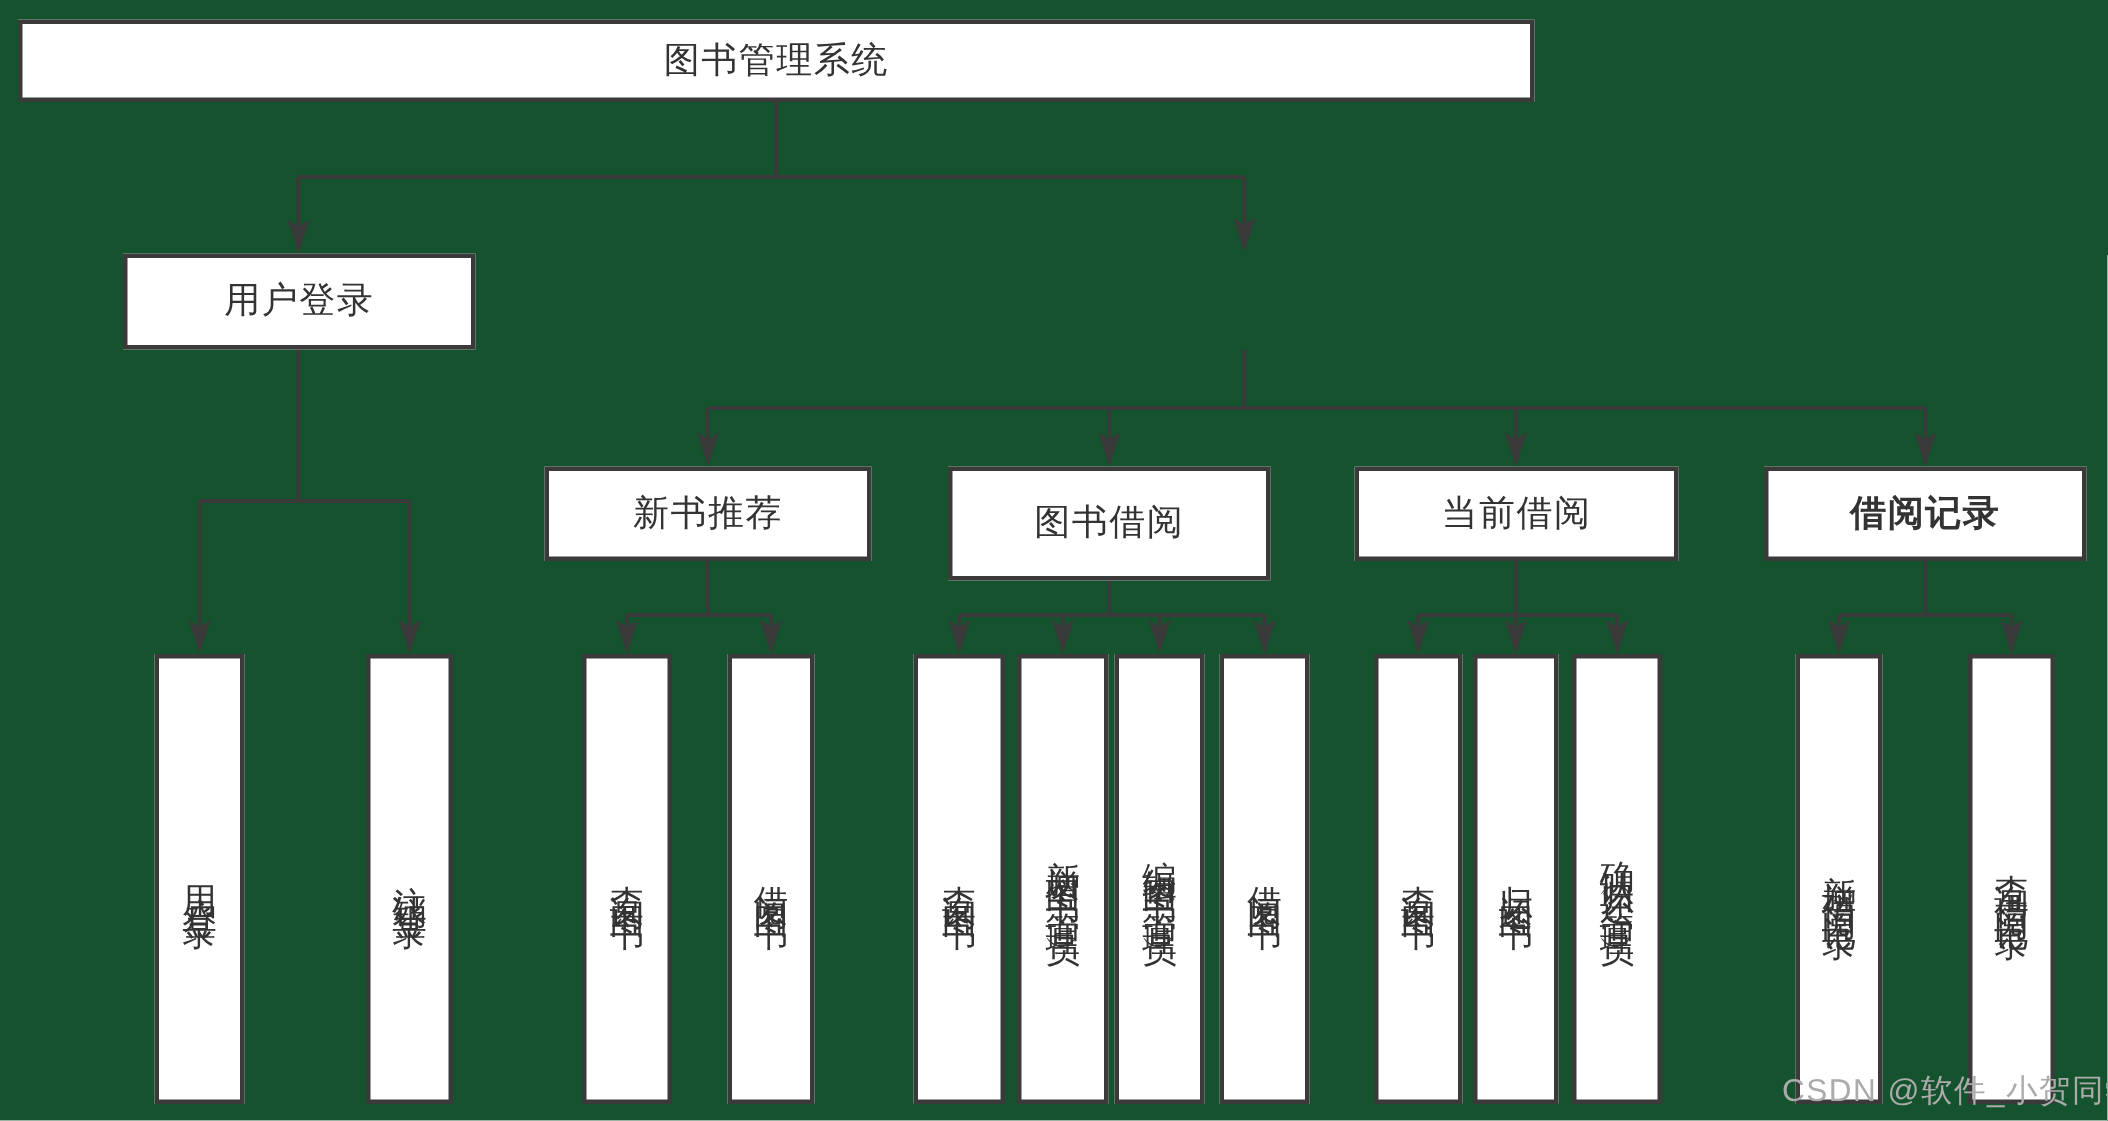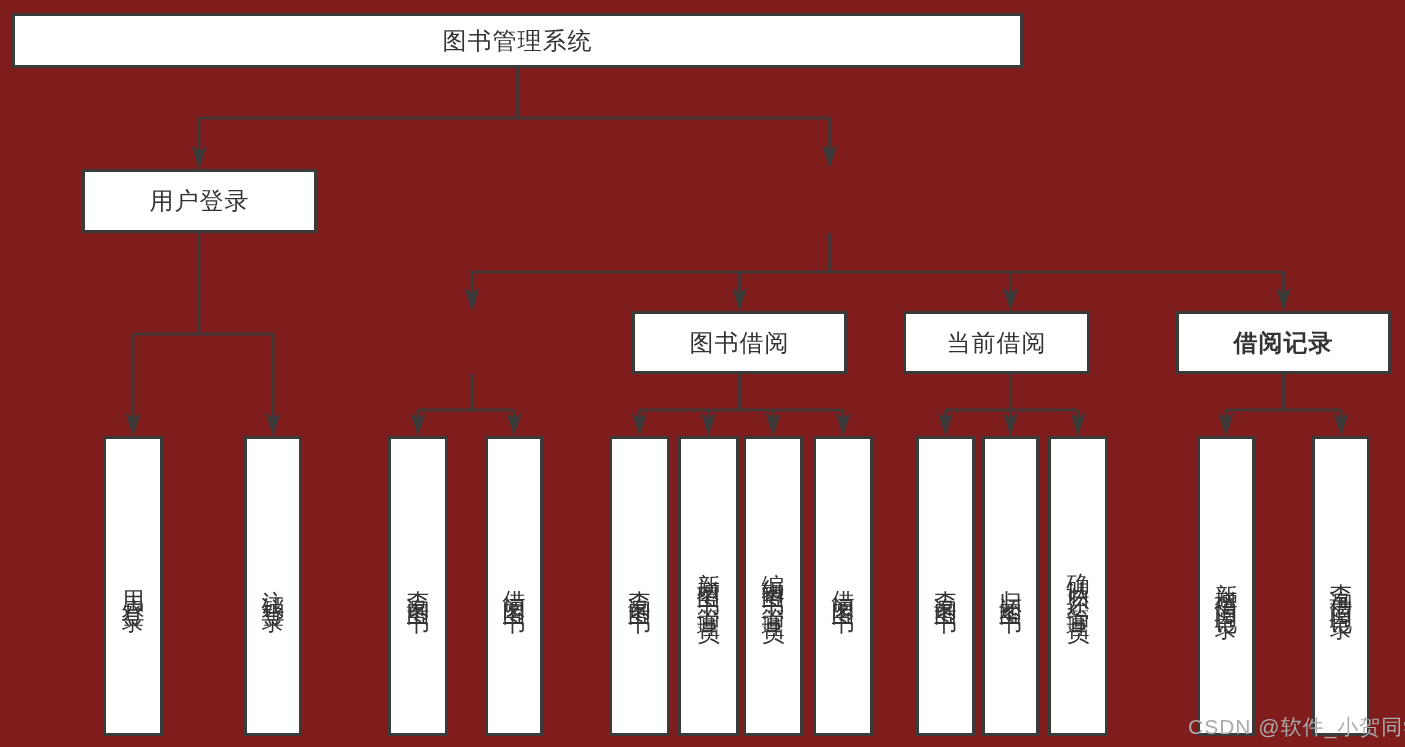--- a/index.html
+++ b/index.html
@@ -1,20 +1,20 @@
 <!DOCTYPE html>
 <html><head>
 <meta charset="utf-8">
 <style>
   html, body { margin: 0; padding: 0; background: #ffffff; }
   .stage {
     position: relative;
     width: 1405px;
     height: 747px;
-    background: #7f1d1d;
+    background: #14532d;
     overflow: hidden;
     font-family: "Liberation Sans", "DejaVu Sans", sans-serif;
   }
   svg.connectors {
     position: absolute;
     left: 0; top: 0;
     width: 1405px; height: 747px;
   }
   .node {
     position: absolute;
@@ -33,22 +33,22 @@
     writing-mode: vertical-rl;
     text-orientation: mixed;
     font-size: 23px;
     letter-spacing: 7px;
   }
   
   .n-root   { left: 12px;   top: 13px;  width: 1011px; height: 55px; }
   .n-login  { left: 82px;   top: 169px; width: 235px;  height: 64px; }
   .n-mgmt   { left: 712px;  top: 168px; width: 235px;  height: 65px; }
   .n-rec    { left: 363px;  top: 311px; width: 218px;  height: 63px; }
-  .n-borrow { left: 632px;  top: 311px; width: 215px;  height: 63px; text-align: center; }
-  .n-cur    { left: 903px;  top: 311px; width: 187px;  height: 63px; }
+  .n-borrow { left: 632px;  top: 311px; width: 215px;  height: 76px; text-align: center; }
+  .n-cur    { left: 903px;  top: 311px; width: 216px;  height: 63px; }
   .n-rlog   { left: 1176px; top: 311px; width: 215px;  height: 63px; font-weight: bold; }
   .lf1  { left: 103px;  top: 436px; width: 60px; height: 300px; }
   .lf2  { left: 244px;  top: 436px; width: 58px; height: 300px; }
   .lf3  { left: 388px;  top: 436px; width: 60px; height: 300px; }
   .lf4  { left: 485px;  top: 436px; width: 58px; height: 300px; }
   .lf5  { left: 609px;  top: 436px; width: 61px; height: 300px; }
   .lf6  { left: 678px;  top: 436px; width: 61px; height: 300px; }
   .lf7  { left: 743px;  top: 436px; width: 60px; height: 300px; }
   .lf8  { left: 813px;  top: 436px; width: 60px; height: 300px; }
   .lf9  { left: 916px;  top: 436px; width: 59px; height: 300px; }
@@ -111,20 +111,21 @@
       <use href="#ah" x="1078" y="436"></use>
       <use href="#ah" x="1226" y="436"></use>
       <use href="#ah" x="1341" y="436"></use>
     </g>
   </svg>
 
   <div class="node h-node n-root">图书管理系统</div>
 
   <div class="node h-node n-login">用户登录</div>
 
+  <div class="node h-node n-rec">新书推荐</div>
   <div class="node h-node n-borrow">图书借阅</div>
   <div class="node h-node n-cur">当前借阅</div>
   <div class="node h-node n-rlog">借阅记录</div>
 
   <div class="node v-node lf1">用户登录</div>
   <div class="node v-node lf2">注销登录</div>
 
   <div class="node v-node lf3">查询图书</div>
   <div class="node v-node lf4">借阅图书</div>
 

